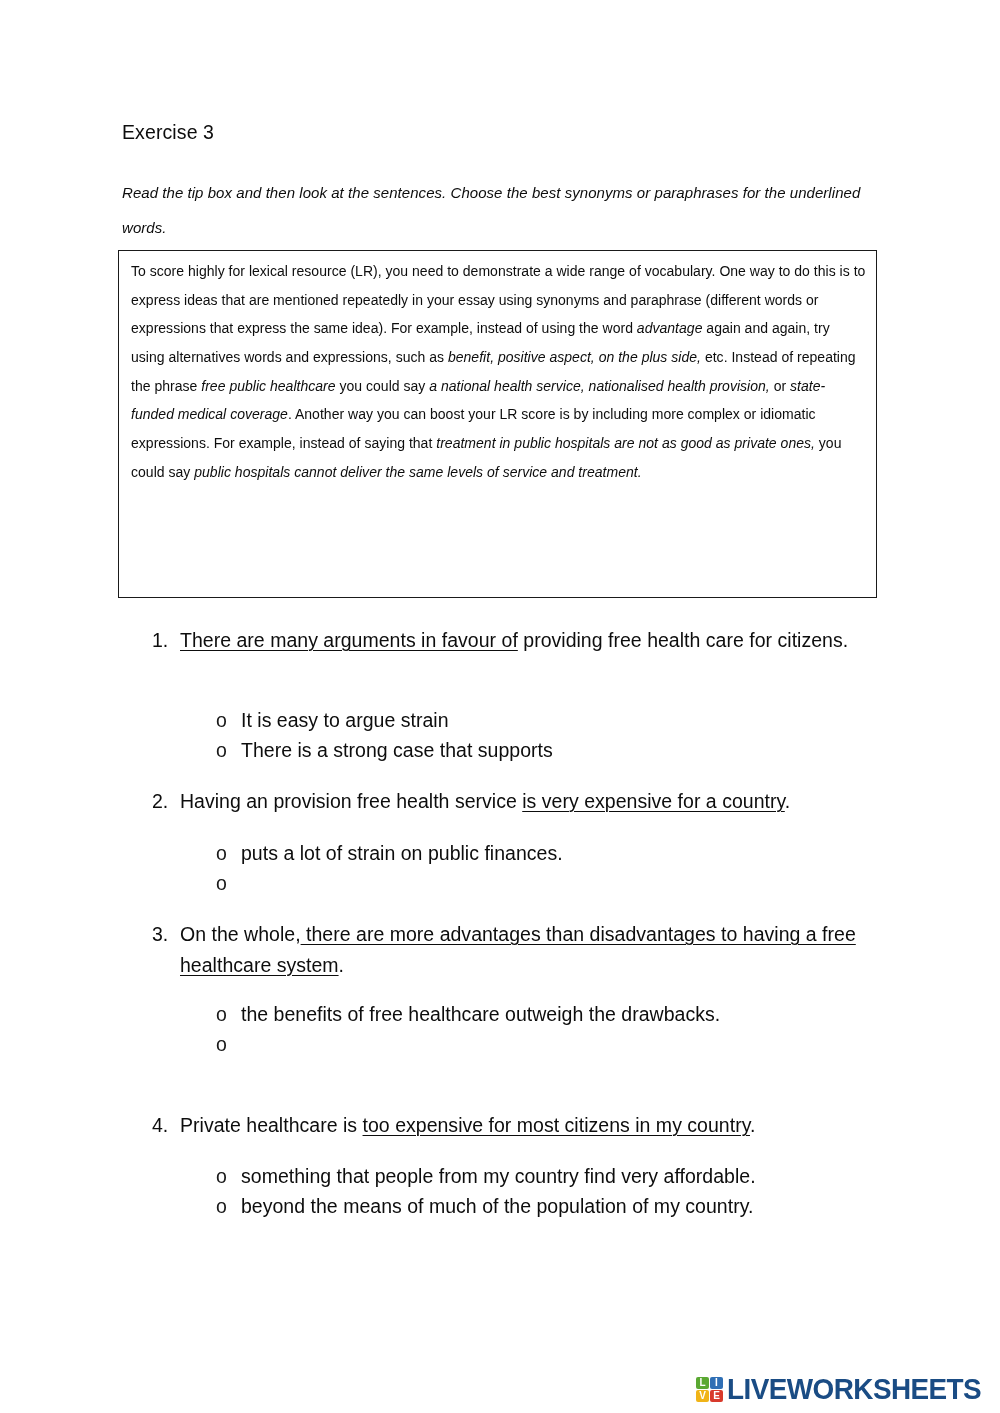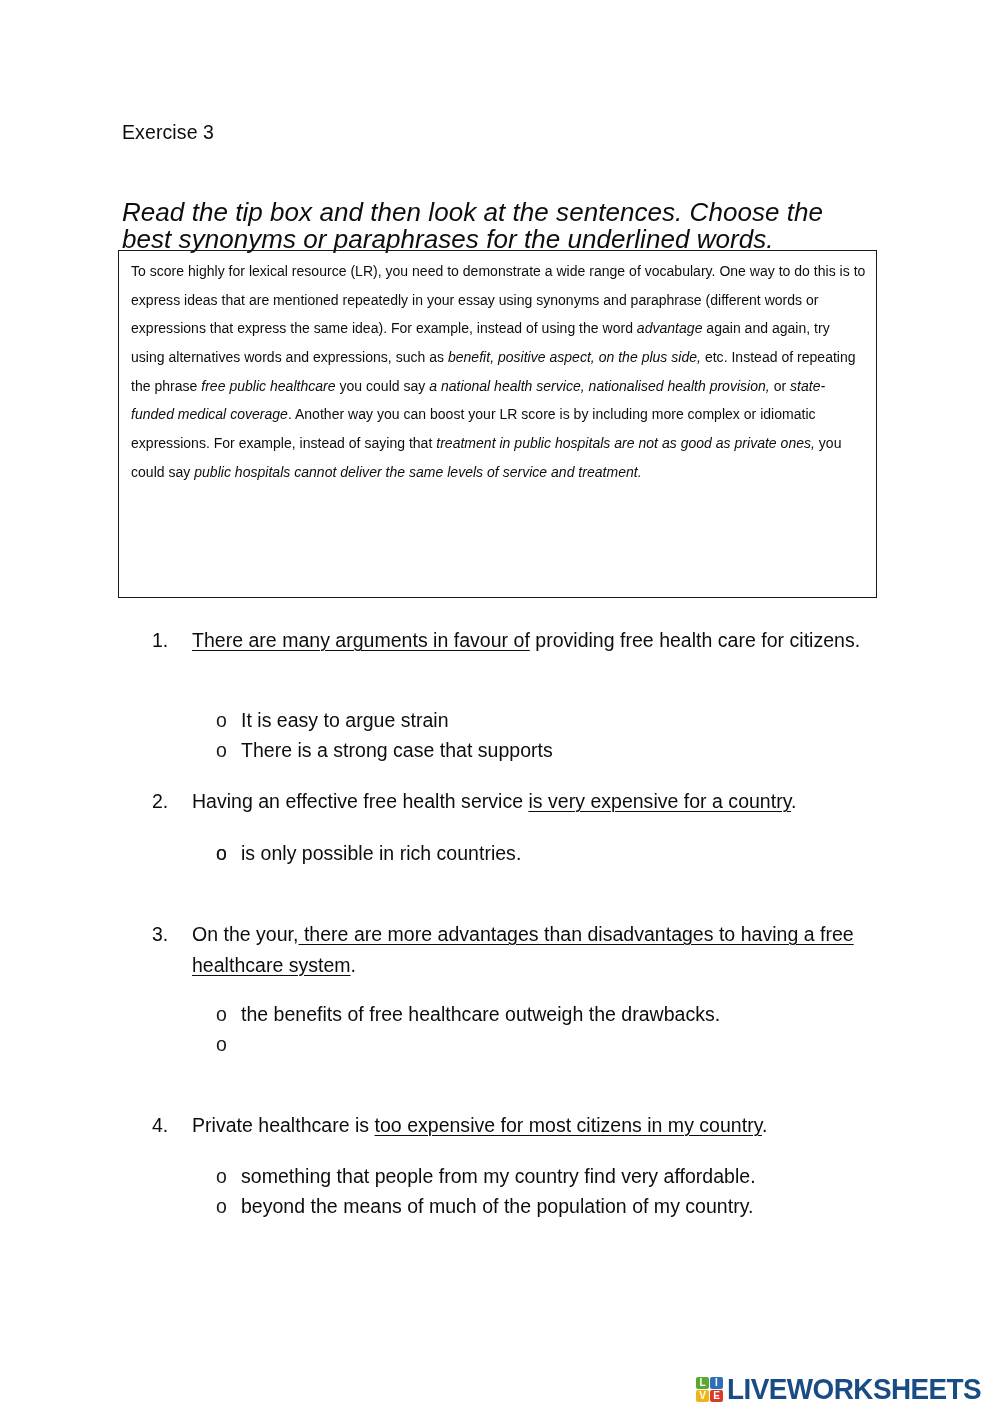--- a/index.html
+++ b/index.html
@@ -30,25 +30,24 @@
     top: 118px;
     font-size: 19.5px;
     line-height: 28px;
     letter-spacing: 0.1px;
   }
   .instruction {
     position: absolute;
     left: 122px;
     top: 175px;
     width: 752px;
-    font-size: 26px;
-    line-height: 27px;
+    font-size: 15px;
+    line-height: 35px;
     font-style: italic;
     letter-spacing: 0.05px;
-    margin-top: 24px;
   }
 
   
   .tipbox {
     position: absolute;
     left: 118px;
     top: 250px;
     width: 759px;
     height: 348px;
     border: 1px solid #1a1a1a;
@@ -71,21 +70,21 @@
     position: absolute;
     left: 0;
     top: 0;
     width: 30px;
     font-size: 19.5px;
     line-height: 30.5px;
     text-align: left;
   }
   .qtext {
     position: absolute;
-    left: 40px;
+    left: 28px;
     top: 0;
     font-size: 19.5px;
     line-height: 30.5px;
     letter-spacing: 0.02px;
   }
   .qtext u {
     text-decoration: underline;
     text-underline-offset: 2.5px;
     text-decoration-thickness: 1px;
   }
@@ -170,35 +169,35 @@
       <span>It is easy to argue strain</span>
     </div>
     <div class="opt">
       <span class="marker">o</span>
       <span>There is a strong case that supports</span>
     </div>
   </div>
 
   <div class="qitem" style="left:152px; top:786px; width:725px;">
     <div class="qnum">2.</div>
-    <div class="qtext" style="width:697px;"><span>Having an effective free health service </span><u>is very expensive for a country</u><span>.</span></div>
+    <div class="qtext" style="width:697px;"><span>Having an provision free health service </span><u>is very expensive for a country</u><span>.</span></div>
   </div>
   <div class="opts" style="left:216px; top:839px; width:660px;">
     <div class="opt">
       <span class="marker">o</span>
-    </div>
-    <div class="opt">
-      <span class="marker">o</span>
-      <span>is only possible in rich countries.</span>
+      <span>puts a lot of strain on public finances.</span>
+    </div>
+    <div class="opt">
+      <span class="marker">o</span>
     </div>
   </div>
 
   <div class="qitem" style="left:152px; top:919px; width:725px;">
     <div class="qnum">3.</div>
-    <div class="qtext" style="width:712px;"><span>On the your,</span><u> there are more advantages than disadvantages to having a free healthcare system</u><span>.</span></div>
+    <div class="qtext" style="width:712px;"><span>On the whole,</span><u> there are more advantages than disadvantages to having a free healthcare system</u><span>.</span></div>
   </div>
   <div class="opts" style="left:216px; top:1000px; width:645px;">
     <div class="opt">
       <span class="marker">o</span>
       <span>the benefits of free healthcare outweigh the drawbacks.</span>
     </div>
     <div class="opt">
       <span class="marker">o</span>
     </div>
   </div>

